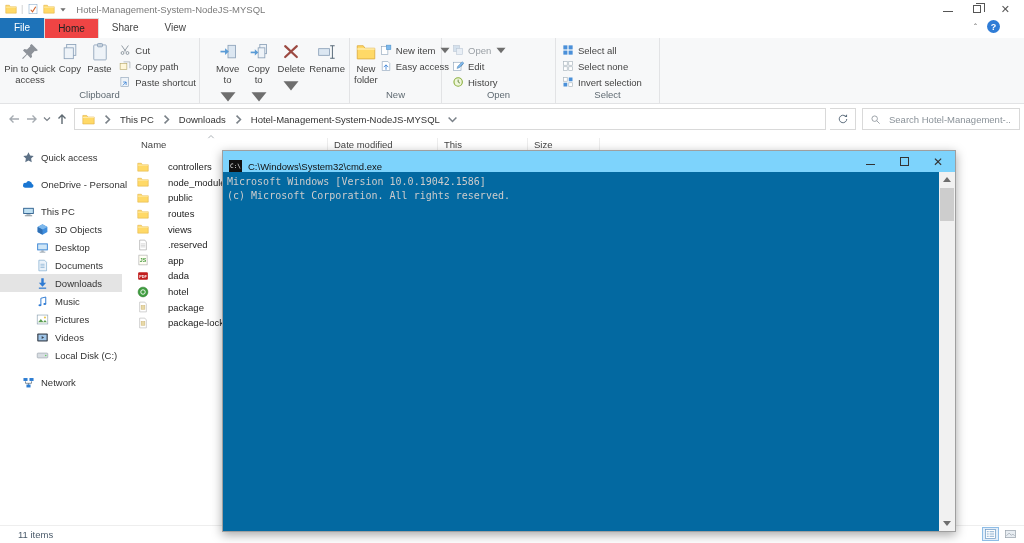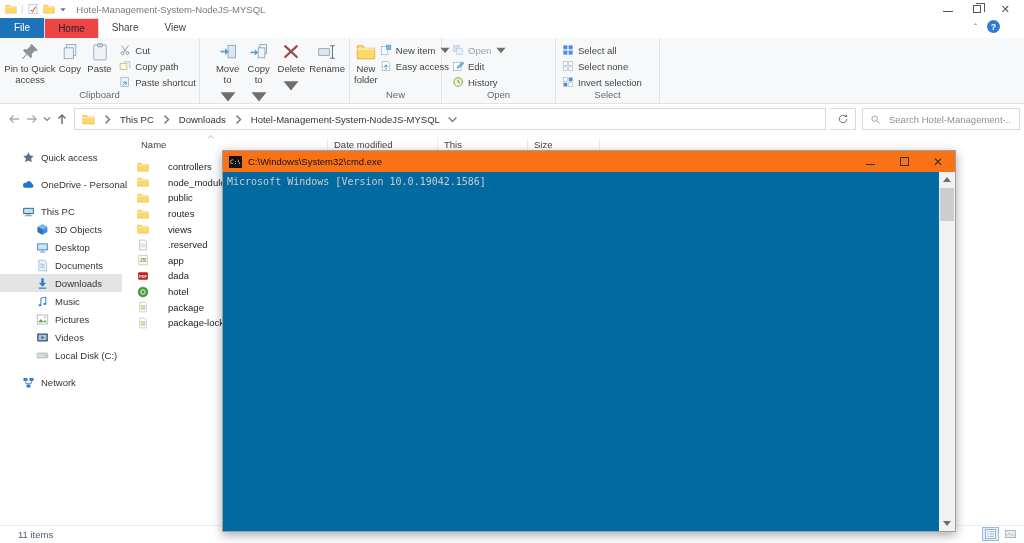--- a/index.html
+++ b/index.html
@@ -97,21 +97,21 @@
     border-top:1px solid #eeeeee; display:flex; align-items:center; font-size:9.5px; color:#4a5a6a;
     padding-left:18px; }
   .view-toggles { position:absolute; right:5px; bottom:2px; display:flex; gap:3px; }
   .vt { width:17px; height:14px; display:flex; align-items:center; justify-content:center; }
   .vt-details { border:1px solid #8fbde6; background:#e2eefa; }
   .vt .icon { width:11px; height:10px; }
 
   
   .cmd { position:absolute; left:222px; top:150px; width:734px; height:382px; z-index:10;
     border:1px solid #9f9f9f; background:#0c0c0c; box-shadow:0 3px 10px rgba(0,0,0,0.35); }
-  .cmd-titlebar { height:21px; background:#f97316; display:flex; align-items:center; gap:6px;
+  .cmd-titlebar { height:21px; background:#7dd3fc; display:flex; align-items:flex-end; gap:6px;
     padding-left:6px; font-size:9.5px; color:#111; }
   .cmd-appicon { width:13px; height:12px; background:#111; color:#eee; font-size:6px; line-height:12px;
     text-align:center; font-family:"DejaVu Sans Mono", monospace; flex:none; }
   .cmd-controls { margin-left:auto; display:flex; height:21px; }
   .cmd-ctrl { width:34px; display:flex; align-items:center; justify-content:center; color:#333; }
   .cmd-min { width:9px; height:1px; border-bottom:1px solid #333; margin-top:5px; }
   .cmd-max { width:9px; height:9px; border:1px solid #333; }
   .cmd-x { font-size:12px; }
   .cmd-body { position:absolute; top:21px; left:0; right:0; bottom:0; background:#0369a1; }
   .cmd-text { padding:3px 18px 0 4px; font-family:"DejaVu Sans Mono","Liberation Mono", monospace;
@@ -769,21 +769,21 @@
       <span class="cmd-ctrl">
           <span class="cmd-min"></span>
         </span>
       <span class="cmd-ctrl">
           <span class="cmd-max"></span>
         </span>
       <span class="cmd-ctrl cmd-x">✕</span>
     </div>
   </div>
   <div class="cmd-body">
-    <div class="cmd-text" id="cmd-text"><div>Microsoft Windows [Version 10.0.19042.1586]</div><div>&nbsp;</div></div>
+    <div class="cmd-text" id="cmd-text"><div>Microsoft Windows [Version 10.0.19042.1586]</div><div>(c) Microsoft Corporation. All rights reserved.</div><div>&nbsp;</div></div>
     <div class="cmd-scrollbar">
       <span class="sb-btn sb-up">
           <span class="tri-up"></span>
         </span>
       <span class="sb-thumb"></span>
       <span class="sb-btn sb-down">
           <span class="tri-down"></span>
         </span>
     </div>
   </div>

